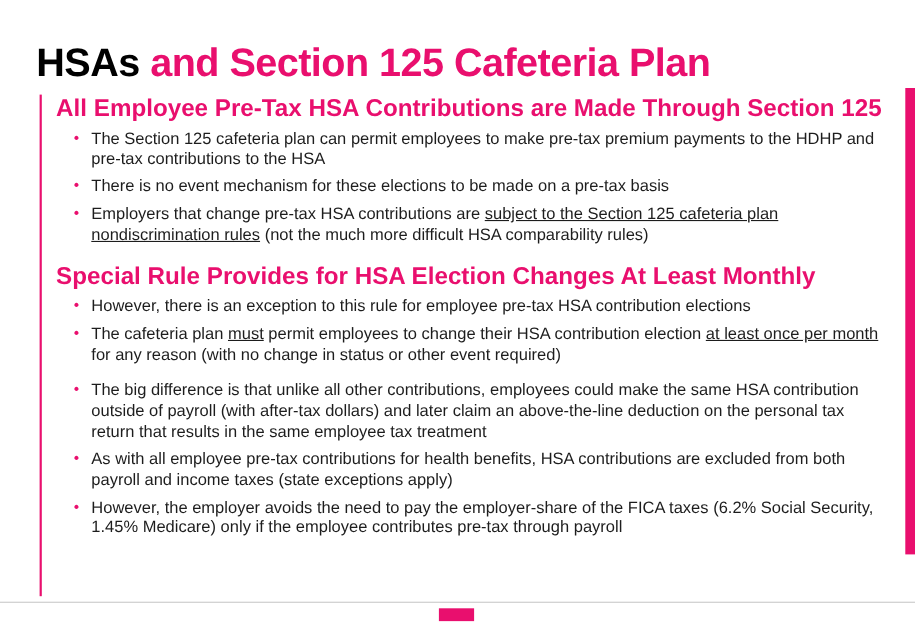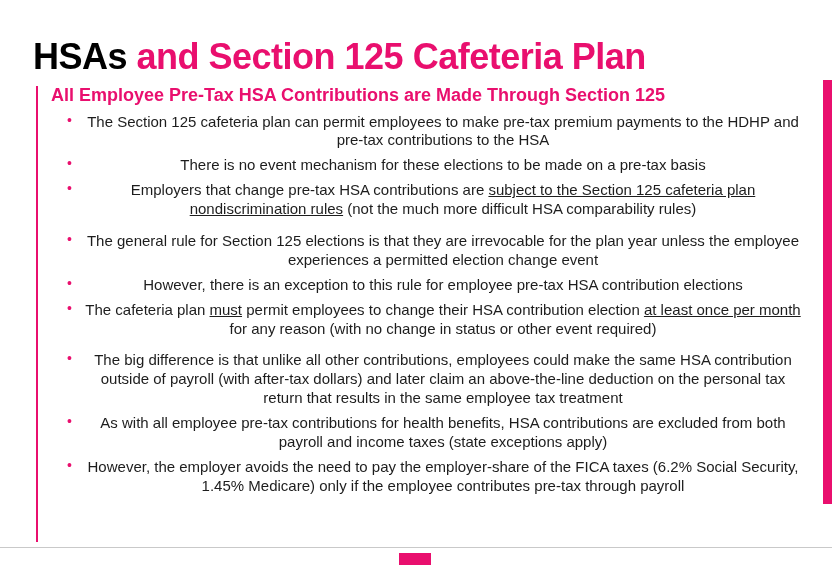--- a/index.html
+++ b/index.html
@@ -37,37 +37,36 @@
     background:var(--accent);
   }
   .content{
     position:absolute;
     left:51px;top:84px;
     width:752px;
   }
   section{margin-bottom:13px;}
   .sec-heading{
     margin:0 0 6px 0;
-    font-size:18px;
+    font-size:22px;
     font-weight:bold;
     color:var(--accent);
     line-height:1.25;
   }
   ul.bullets{
     list-style:none;
     margin:0;padding:0 0 0 16px;
   }
   ul.bullets li{
     position:relative;
     padding-left:16px;
     margin-bottom:6px;
     font-size:15px;
     line-height:1.26;
     color:var(--text);
-    text-align:center;
   }
   ul.bullets li::before{
     content:"•";
     position:absolute;
     left:0;top:-1px;
     color:var(--accent);
     font-size:14px;
   }
   .u{text-decoration:underline;}
   .footer-line{
@@ -95,22 +94,22 @@
   <div class="content">
       <section>
         <h2 class="sec-heading">All Employee Pre-Tax HSA Contributions are Made Through Section 125</h2>
         <ul class="bullets">
           <li><span>The Section 125 cafeteria plan can permit employees to make pre-tax premium payments to the HDHP and pre-tax contributions to the HSA</span></li>
           <li><span>There is no event mechanism for these elections to be made on a pre-tax basis</span></li>
           <li><span>Employers that change pre-tax HSA contributions are </span><span class="u">subject to the Section 125 cafeteria plan nondiscrimination rules</span><span> (not the much more difficult HSA comparability rules)</span></li>
         </ul>
       </section>
       <section>
+        <h2 class="sec-heading">Special Rule Provides for HSA Election Changes At Least Monthly</h2>
         <ul class="bullets">
-          <li><span>The general rule for Section 125 elections is that they are irrevocable for the plan year unless the employee experiences a permitted election change event</span></li>
           <li><span>However, there is an exception to this rule for employee pre-tax HSA contribution elections</span></li>
           <li><span>The cafeteria plan </span><span class="u">must</span><span> permit employees to change their HSA contribution election </span><span class="u">at least once per month</span><span> for any reason (with no change in status or other event required)</span></li>
         </ul>
       </section>
       <section>
         <ul class="bullets">
           <li><span>The big difference is that unlike all other contributions, employees could make the same HSA contribution outside of payroll (with after-tax dollars) and later claim an above-the-line deduction on the personal tax return that results in the same employee tax treatment</span></li>
           <li><span>As with all employee pre-tax contributions for health benefits, HSA contributions are excluded from both payroll and income taxes (state exceptions apply)</span></li>
           <li><span>However, the employer avoids the need to pay the employer-share of the FICA taxes (6.2% Social Security, 1.45% Medicare) only if the employee contributes pre-tax through payroll</span></li>
         </ul>

